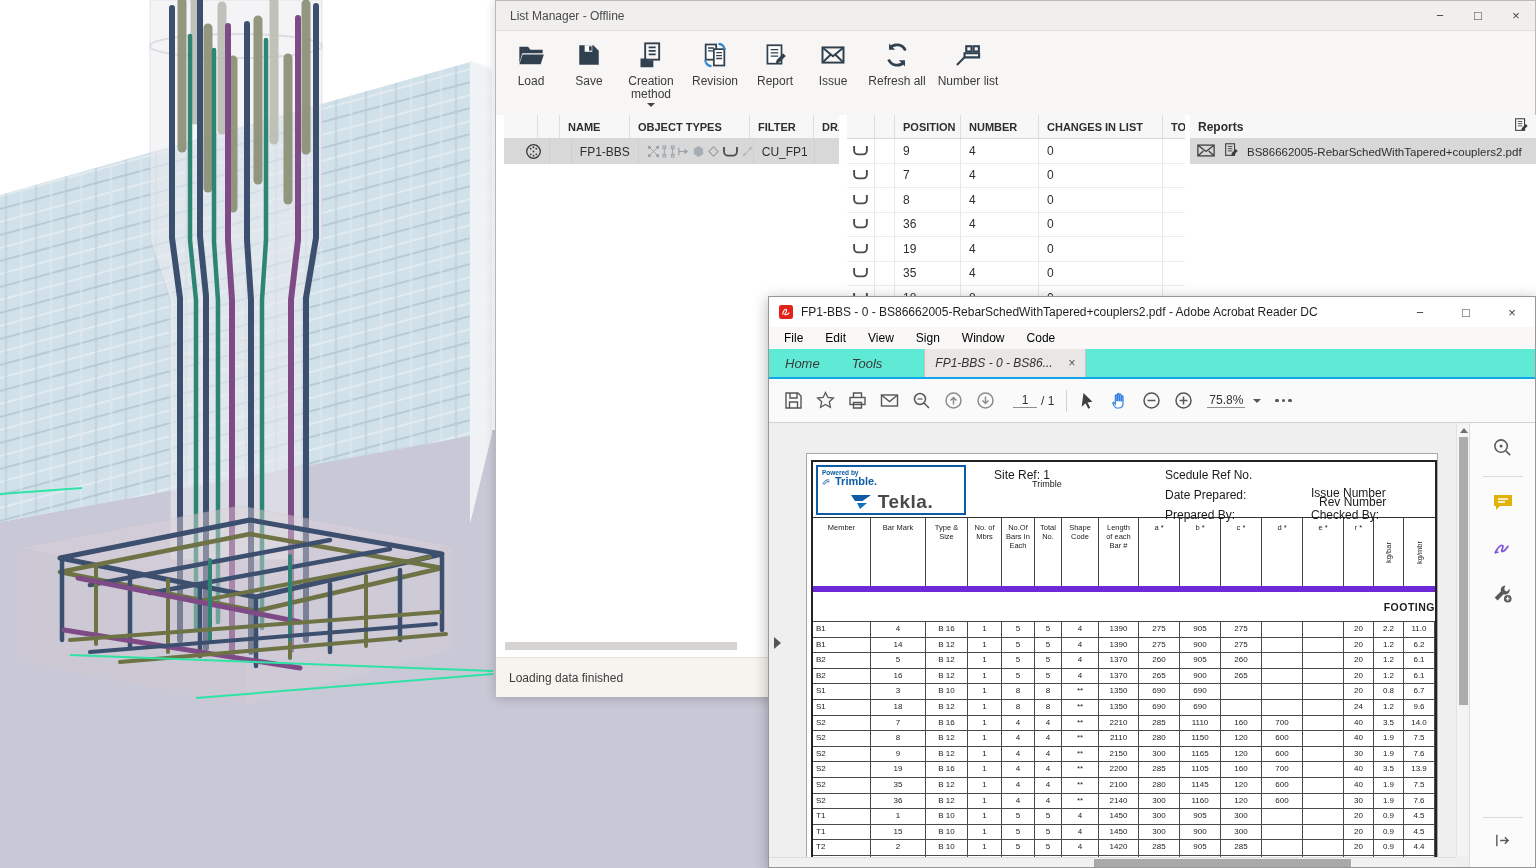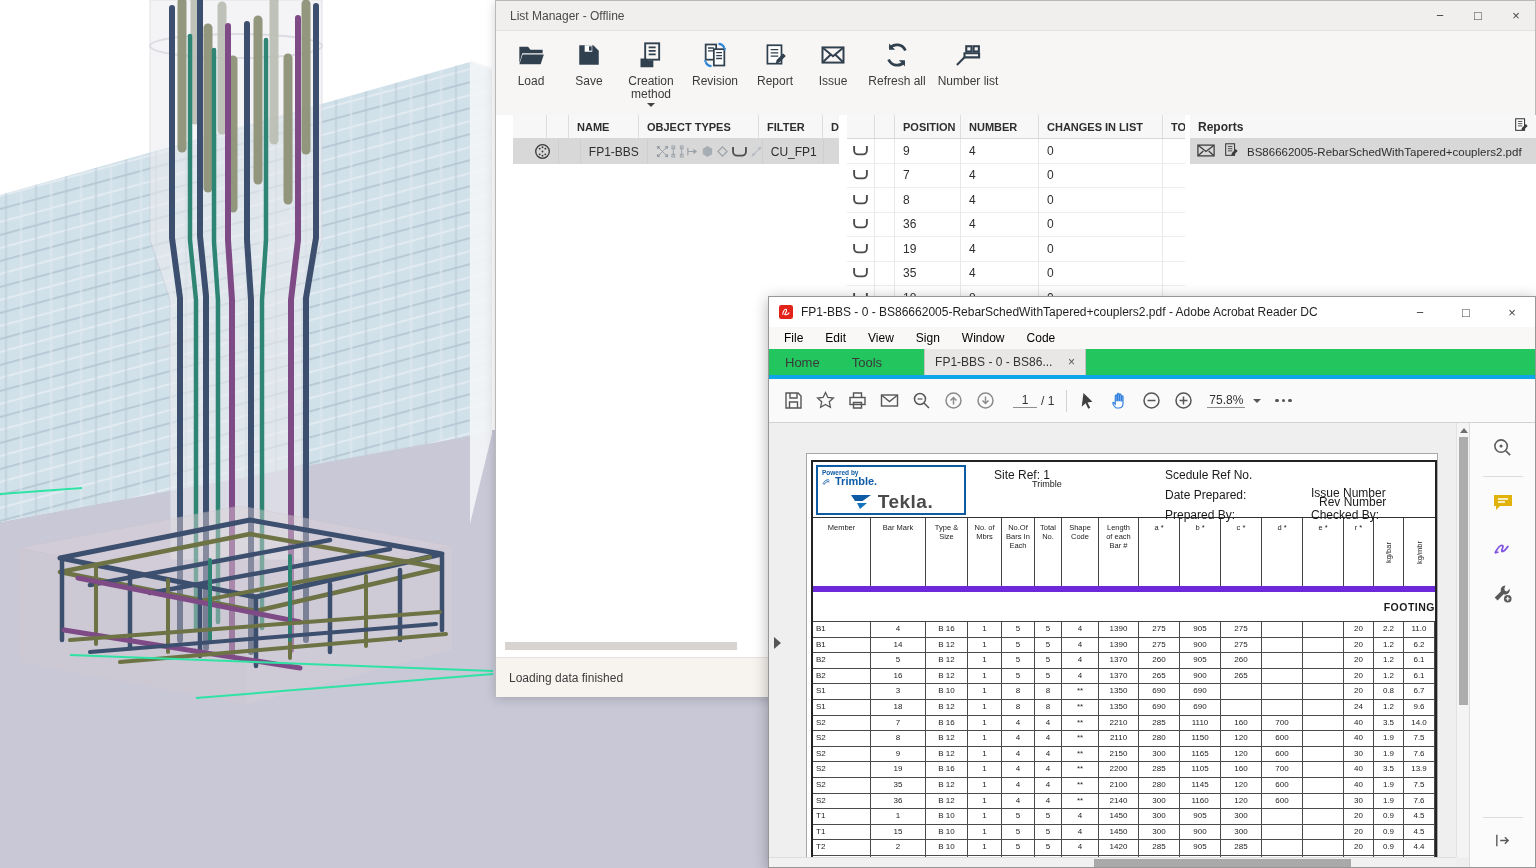--- a/index.html
+++ b/index.html
@@ -23,21 +23,21 @@
         padding:6px 0 0 6px; }
   .tbtn { display:flex; flex-direction:column; align-items:center; padding-top:2px; }
   .tbtn .ic { height:32px; display:flex; align-items:center; justify-content:center; }
   .tbtn .lbl { font-size:12px; color:#3b3b3b; text-align:center; line-height:13px; margin-top:4px; }
   .caret-dn { width:0;height:0;border-left:4px solid transparent;border-right:4px solid transparent;
         border-top:4px solid #444; margin-top:2px; }
   .w58{width:58px}.w62{width:62px}.w66{width:66px}.w70{width:70px}.w72{width:72px}
 
   .lm-body { position:relative; height:582px; background:#ffffff; }
   .panel { position:absolute; top:0; bottom:0; background:#fff; }
-  #pane-lists   { left:17px;   width:343px; }
+  #pane-lists   { left:8px;   width:343px; }
   #pane-pos     { left:351px; width:338px; }
   #pane-reports { left:694px; width:347px; }
   .psplit { position:absolute; top:0; bottom:0; width:8px; background:#fff; }
 
   .ghead { height:24px; display:flex; background:#f7f7f7; border-bottom:1px solid #d8d8d8; }
   .ghc { font-size:11px; font-weight:700; color:#2e2e2e; display:flex; align-items:center;
         padding-left:8px; border-right:1px solid #dedede; overflow:hidden; white-space:nowrap; }
   .grow { height:25px; display:flex; }
   .gc { display:flex; align-items:center; padding-left:8px; border-right:1px solid #cfcfcf;
         font-size:12px; color:#2e2e2e; overflow:hidden; white-space:nowrap; }
@@ -66,22 +66,22 @@
         border-top:1px solid #e6e2dd; display:flex; align-items:center; }
   .lm-status span { font-size:12px; color:#3c3c3c; padding-left:13px; }
 
   
   #ac { left:768px; top:296px; width:768px; height:572px; background:#fff;
         border:1px solid #979797; box-shadow:0 3px 14px rgba(0,0,0,.3); }
   .ac-titlebar { height:30px; background:#ffffff; display:flex; align-items:center; }
   .ac-title { font-size:12px; color:#1f1f1f; padding-left:8px; flex:1; white-space:nowrap; overflow:hidden; }
   .ac-menubar { height:22px; background:#f9f8f7; display:flex; align-items:center; padding-left:4px; }
   .menu-item { font-size:12px; color:#000000; padding:0 11px; }
-  .ac-tabbar { height:30px; background:#22c55e; border-bottom:4px solid #0ea5e9;
-        display:flex; align-items:stretch; }
+  .ac-tabbar { height:30px; background:#5eead4; border-bottom:2px solid #0ea5e9;
+        display:flex; align-items:stretch;font-style:italic; }
   .tab { font-size:13px; color:#3a3a3a; display:flex; align-items:center; padding:0 16px; }
   .doc-tab { margin-left:26px; width:162px; background:#e9e7e5; border-left:1px solid #c6c4c2;
         border-right:1px solid #c6c4c2; font-size:12px; color:#333; display:flex;
         align-items:center; gap:8px; padding:0 10px; }
   .doc-tab .x { color:#555; font-size:12px; }
   .ac-toolbar { height:44px; background:#fbfafa; border-bottom:1px solid #d2d2d2;
         display:flex; align-items:center; padding-left:14px; }
   .aic { width:20px; height:20px; display:flex; align-items:center; justify-content:center;
         margin-right:12px; }
   .page-box { font-size:12px; color:#333; border-bottom:1px solid #8f8f8f; width:24px;

